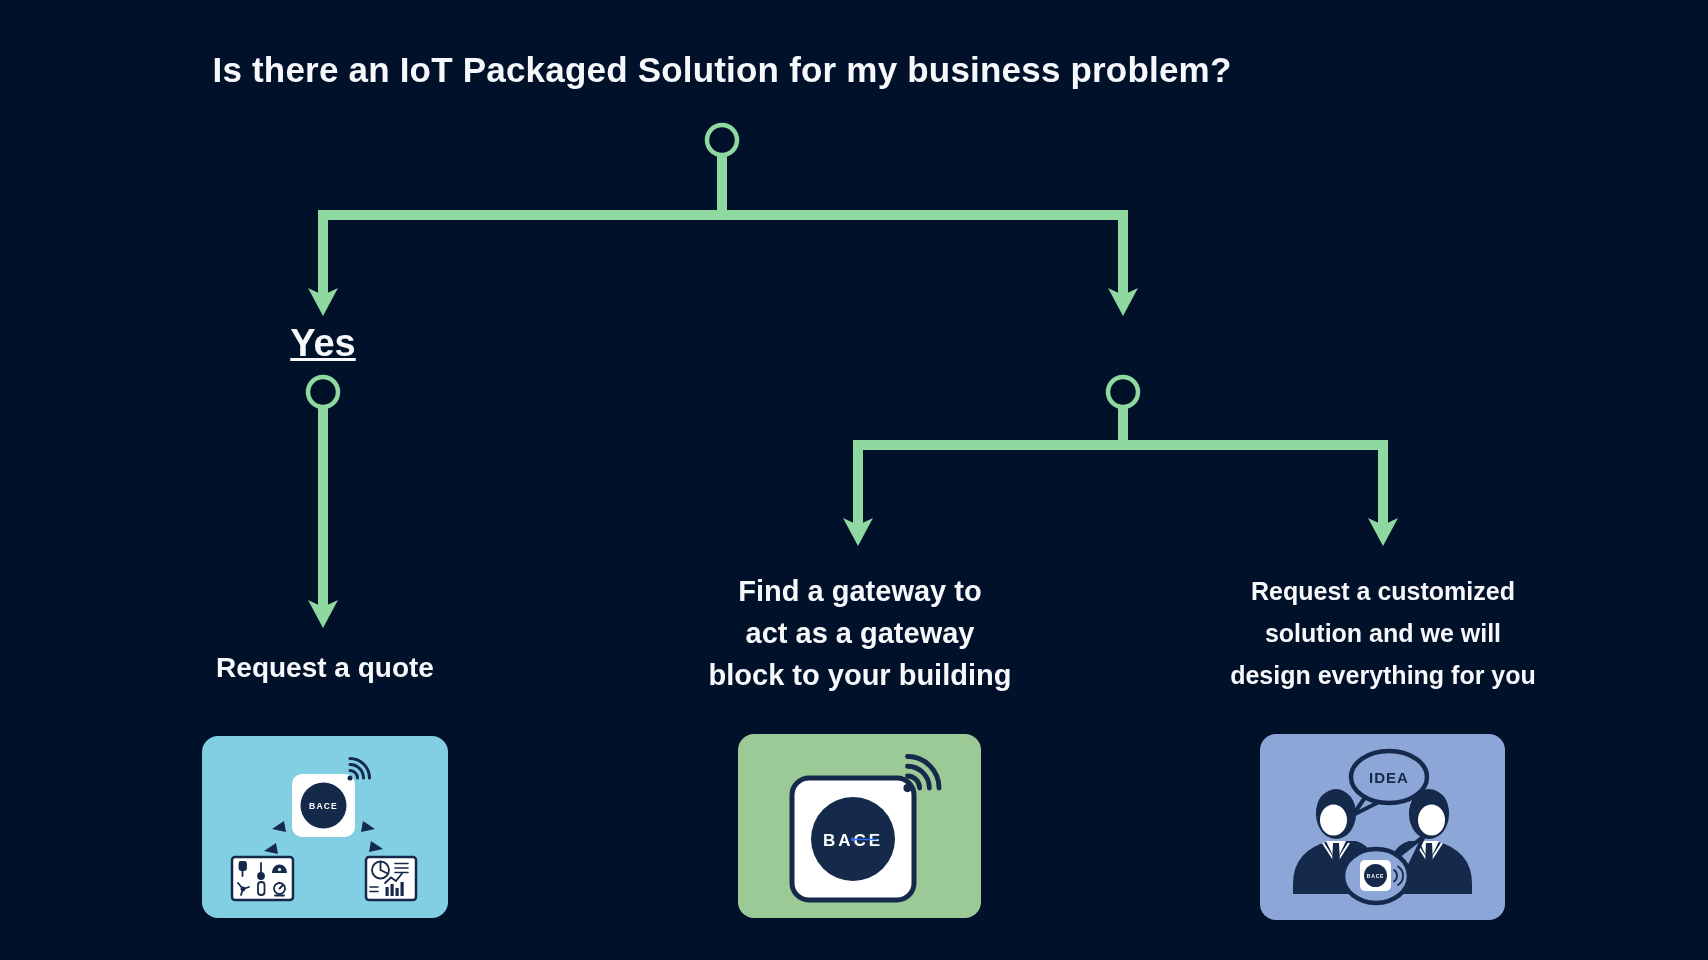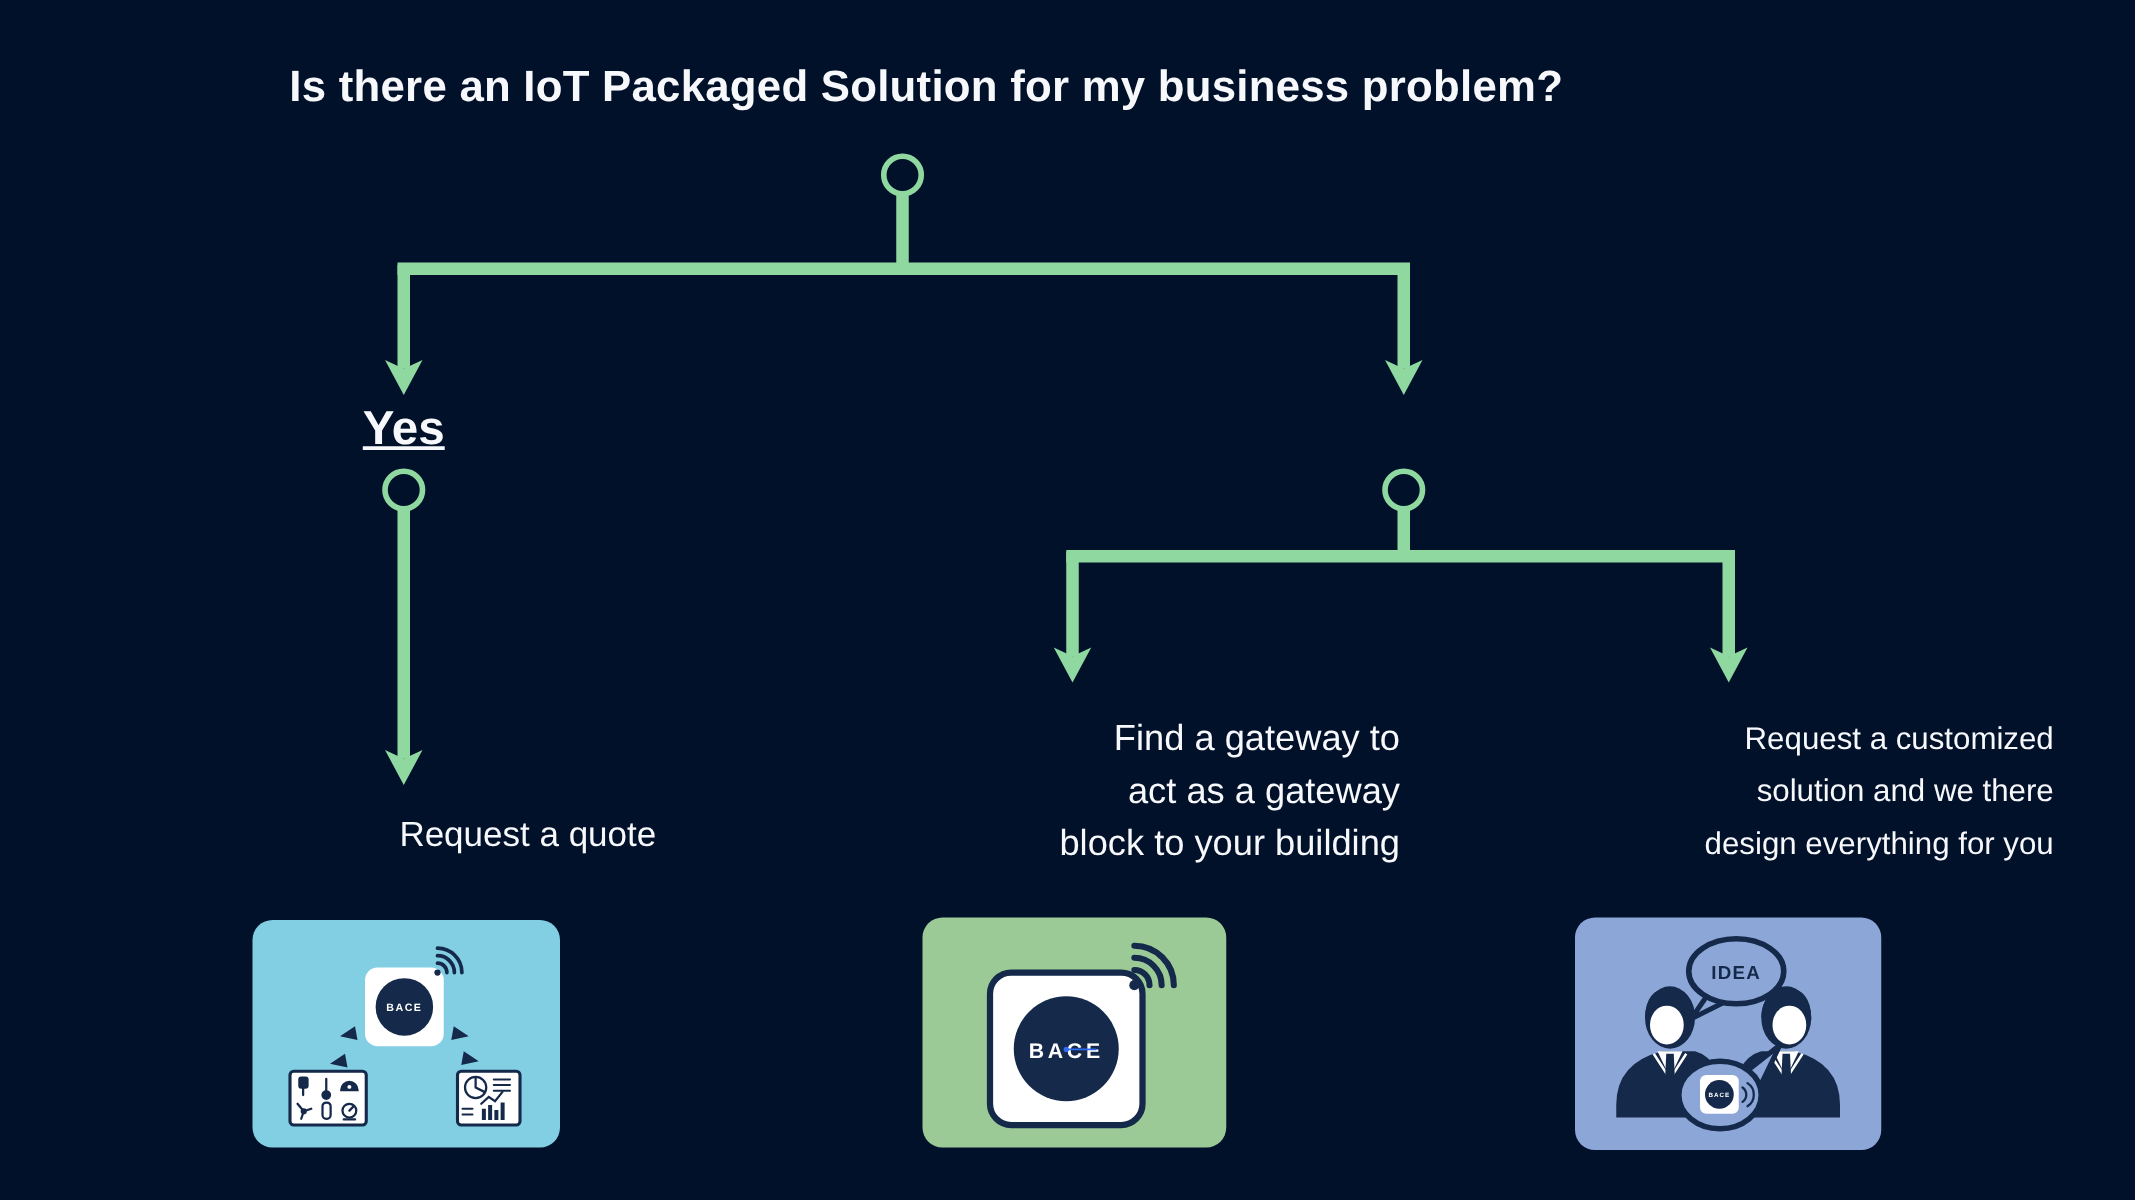--- a/index.html
+++ b/index.html
@@ -3,27 +3,27 @@
 <meta charset="utf-8">
 <style>
   :root{
     --c-bg:#02112a; --c-green:#8fd9a1; --c-white:#f6f8fb; --c-navy:#15294a;
     --c-card-blue:#82cfe4; --c-card-green:#9cca96; --c-card-periwinkle:#8ca7d7; --c-accent-blue:#2d6cf6;
   }
   html,body{margin:0;padding:0;background:var(--c-bg);}
   .stage{position:relative;width:1708px;height:960px;overflow:hidden;background:var(--c-bg);
          font-family:"Liberation Sans","DejaVu Sans",sans-serif;}
   .title{position:absolute;left:0;top:50px;width:1444px;text-align:center;
-         color:var(--c-white);font-size:35px;font-weight:700;letter-spacing:.2px;padding-left:19px;}
+         color:var(--c-white);font-size:35px;font-weight:700;letter-spacing:.2px;}
   .connectors{position:absolute;left:0;top:0;}
   .branch-label{position:absolute;width:200px;text-align:center;color:var(--c-white);
                 font-size:38px;font-weight:700;text-decoration:underline;}
   .branch-label.yes{left:223px;top:322px;}
   .branch-label.no{left:1023px;top:322px;}
-  .leaf{position:absolute;text-align:right;color:var(--c-white);font-weight:400;}
+  .leaf{position:absolute;text-align:center;color:var(--c-white);font-weight:700;}
   .leaf-yes{left:125px;top:652px;width:400px;font-size:28px;}
   .leaf-mid{left:600px;top:570px;width:520px;font-size:29px;line-height:42px;}
   .leaf-right{left:1123px;top:570px;width:520px;font-size:25px;line-height:42px;}
   .card{position:absolute;border-radius:16px;}
   .card-quote{left:202px;top:736px;width:246px;height:182px;background:var(--c-card-blue);}
   .card-gateway{left:738px;top:734px;width:243px;height:184px;background:var(--c-card-green);}
   .card-custom{left:1260px;top:734px;width:245px;height:186px;background:var(--c-card-periwinkle);}
   .card svg{display:block;}
 </style>
 </head>
@@ -62,21 +62,21 @@
   <div class="leaf leaf-yes">Request a quote</div>
 
   <div class="leaf leaf-mid">
     <div>Find a gateway to</div>
     <div>act as a gateway</div>
     <div>block to your building</div>
   </div>
 
   <div class="leaf leaf-right">
     <div>Request a customized</div>
-    <div>solution and we there</div>
+    <div>solution and we will</div>
     <div>design everything for you</div>
   </div>
 
   <div class="card card-quote">
     <svg width="246" height="182" viewBox="0 0 246 182">
       <g>
         <rect x="90" y="38" width="63" height="63" rx="10" fill="#ffffff"></rect>
         <circle cx="121.5" cy="69.5" r="23" fill="var(--c-navy)"></circle>
         <text x="121.5" y="73" text-anchor="middle" font-size="8.5" font-weight="700" letter-spacing="1.2" fill="#ffffff" font-family="Liberation Sans, DejaVu Sans, sans-serif">BACE</text>
       </g>

